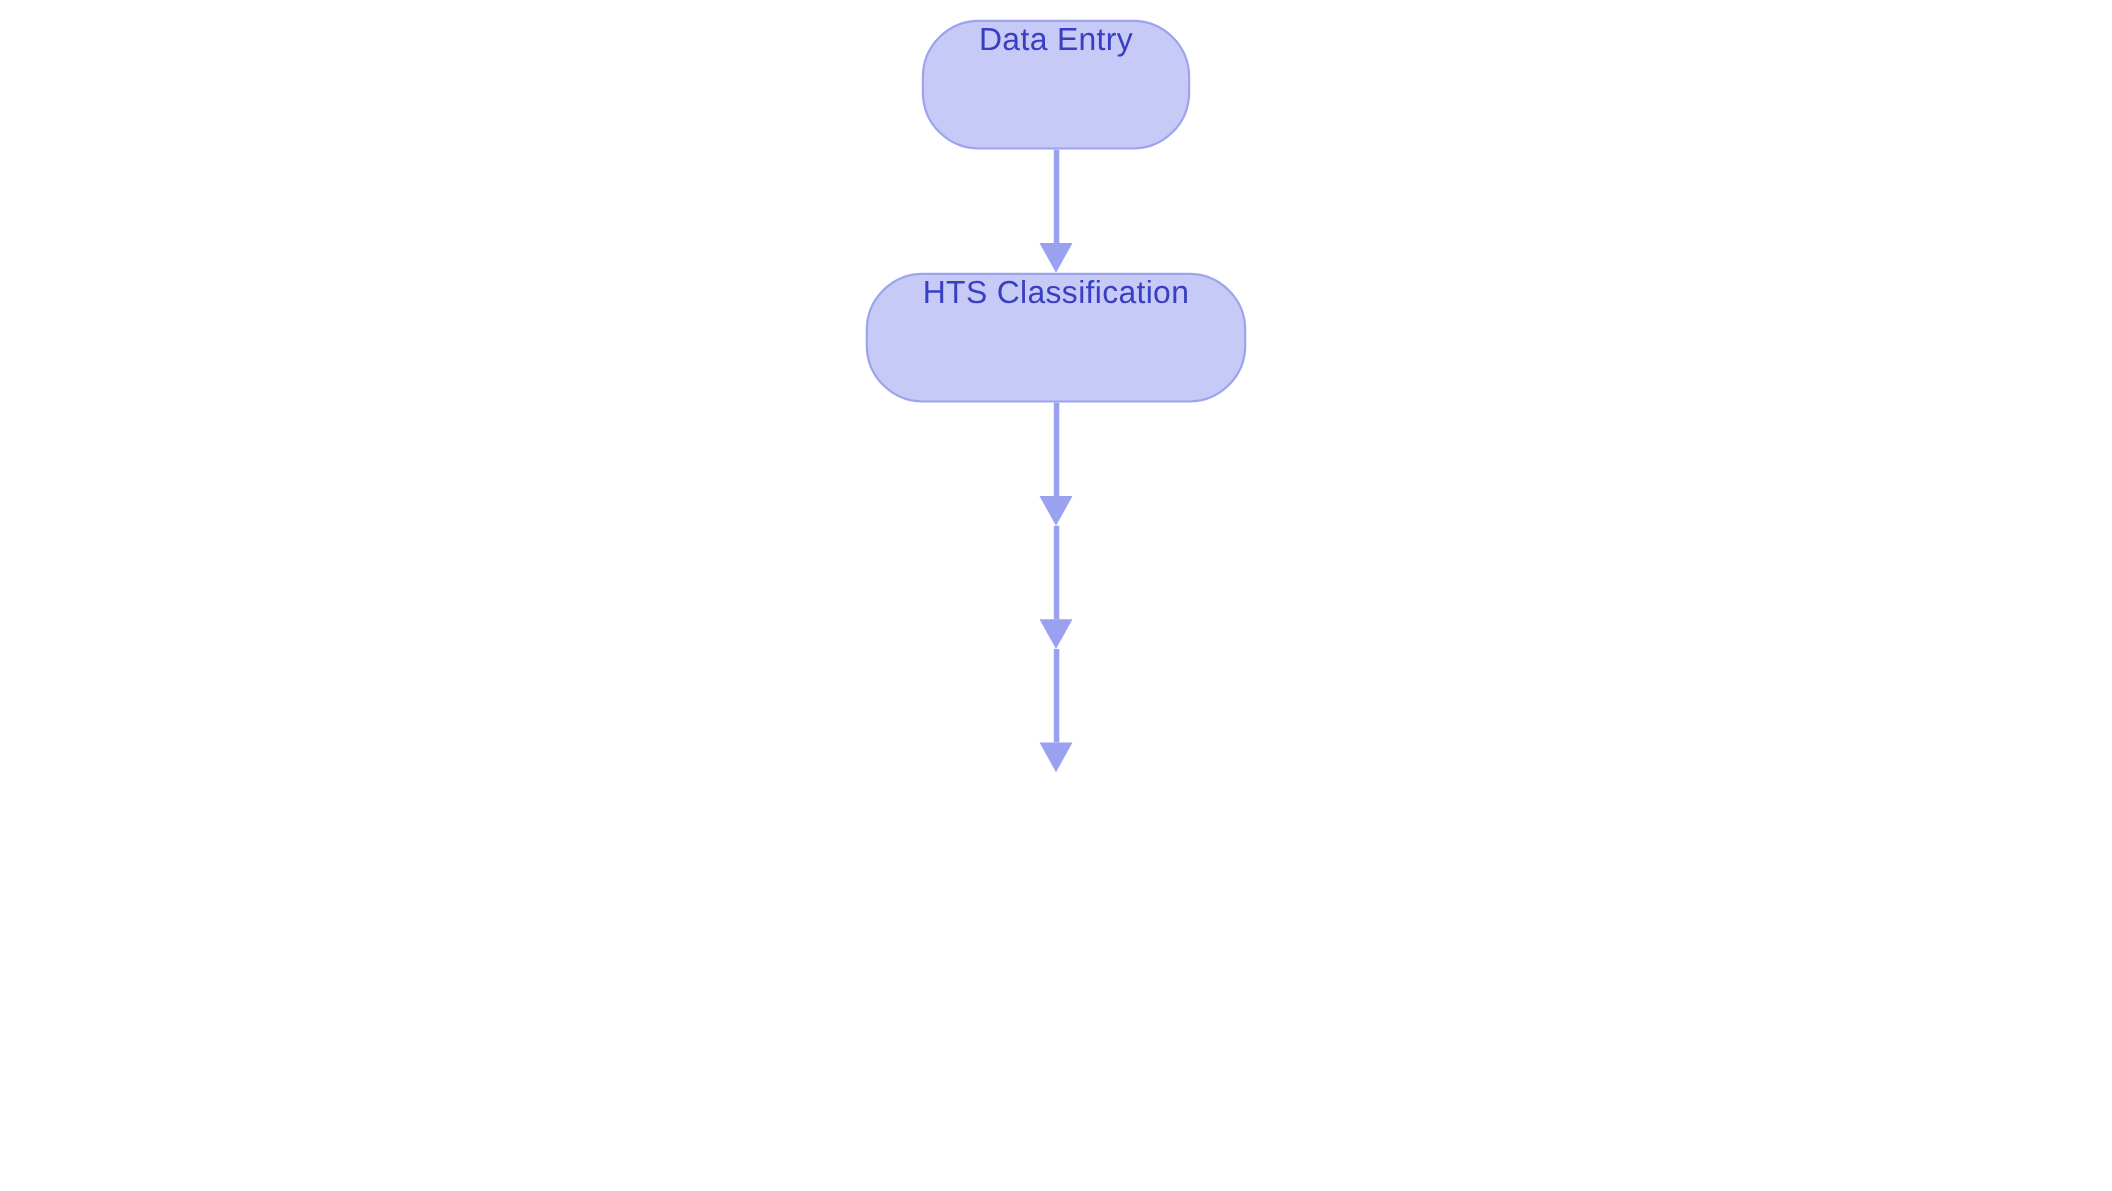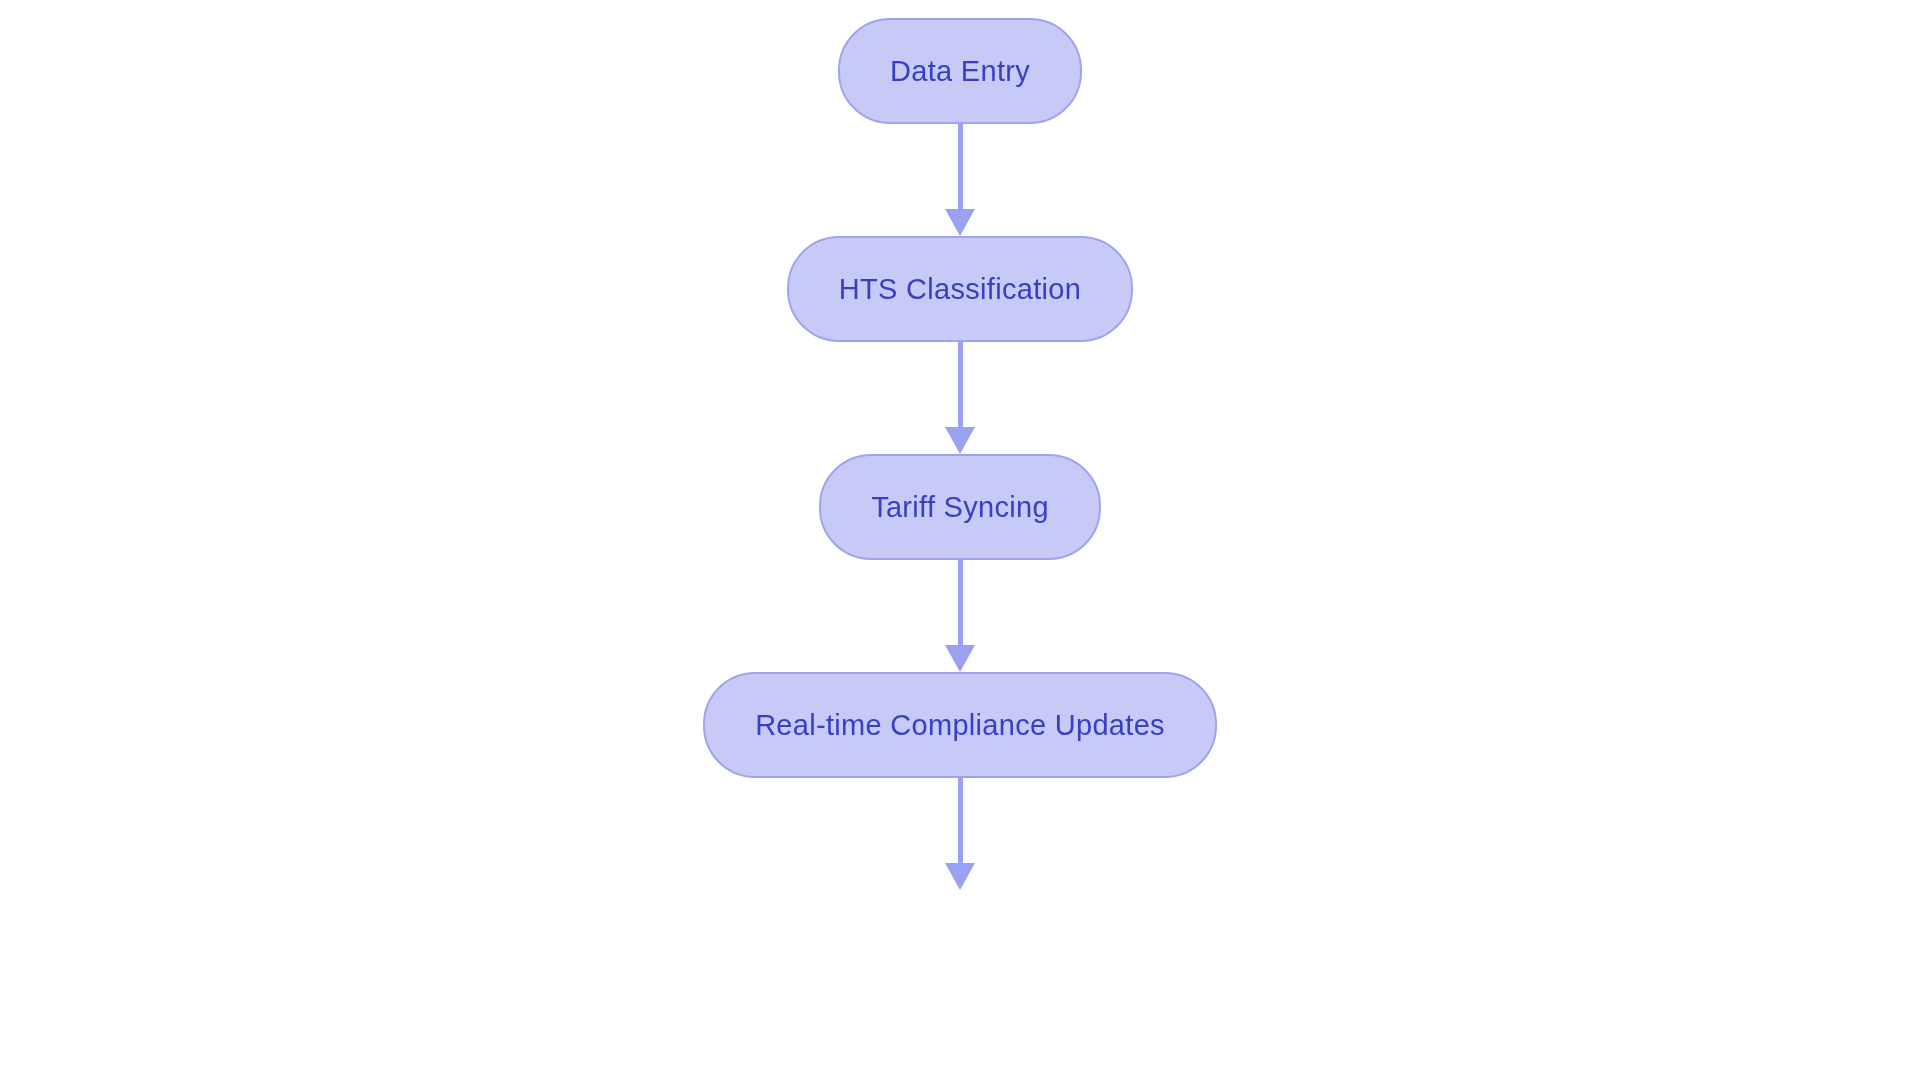--- a/index.html
+++ b/index.html
@@ -23,25 +23,25 @@
     display: flex;
     justify-content: center;
   }
   .flow {
     display: flex;
     flex-direction: column;
     align-items: center;
     padding-top: 18px;
   }
   .node {
-    height: 106px;
+    height: 118px;
     min-width: 230px;
     padding: 0 50px;
     display: flex;
-    align-items: center;
+    align-items: flex-start;
     justify-content: center;
     background: var(--node-fill);
     border: 2px solid var(--node-border);
     border-radius: 52px;
     flex: 0 0 auto;
   }
   .node-label {
     font-size: 29px;
     letter-spacing: 0.3px;
     color: var(--node-text);
@@ -81,28 +81,22 @@
     <div class="arrow-stem"></div>
     <div class="arrow-head"></div>
   </div>
       <div class="node">
     <span class="node-label">HTS Classification</span>
   </div>
       <div class="arrow">
     <div class="arrow-stem"></div>
     <div class="arrow-head"></div>
   </div>
-      <div class="node">
-    <span class="node-label">Tariff Syncing</span>
-  </div>
       <div class="arrow">
     <div class="arrow-stem"></div>
     <div class="arrow-head"></div>
-  </div>
-      <div class="node">
-    <span class="node-label">Real-time Compliance Updates</span>
   </div>
       <div class="arrow">
     <div class="arrow-stem"></div>
     <div class="arrow-head"></div>
   </div>
     </div>
 </div>
 
 </body></html>

